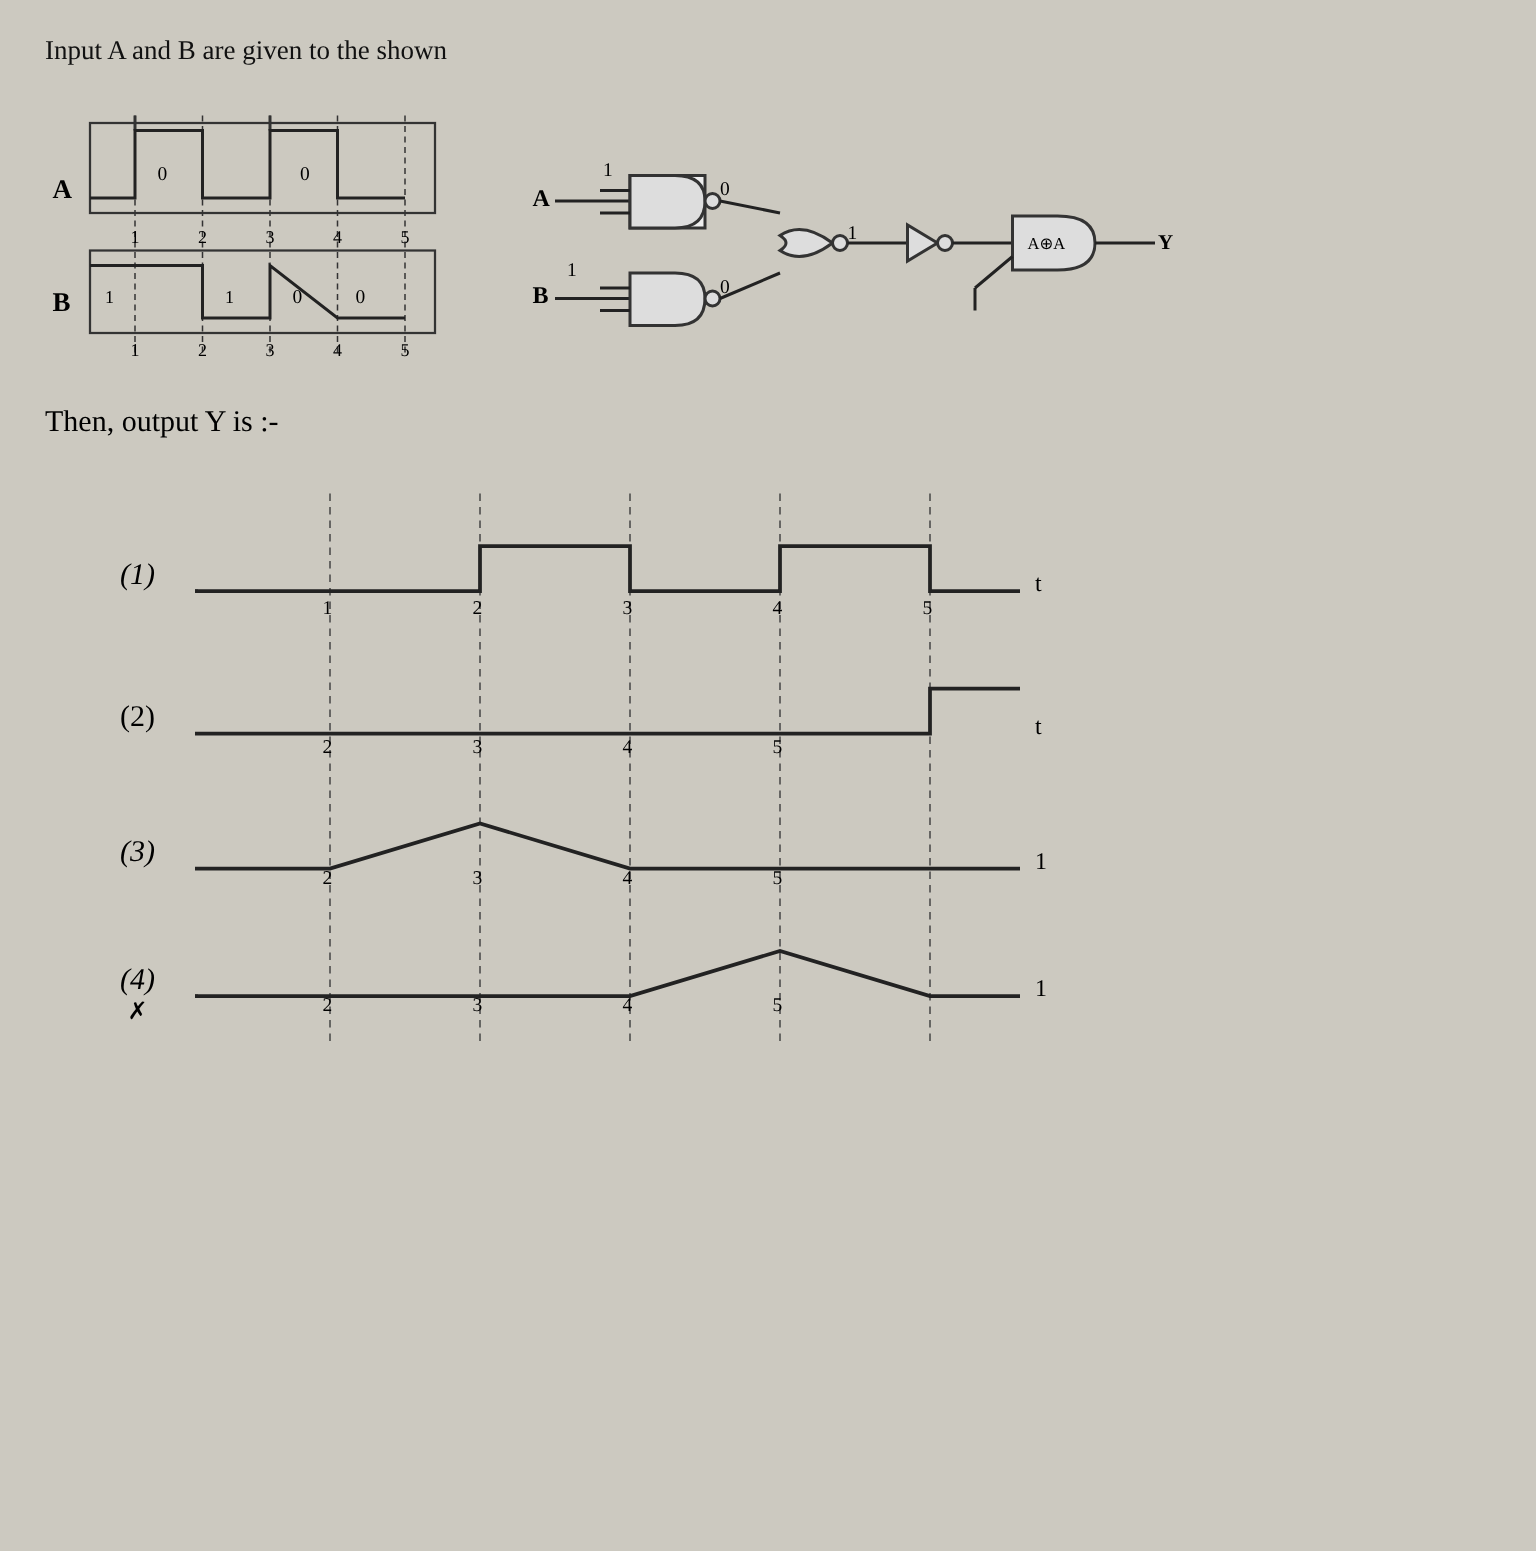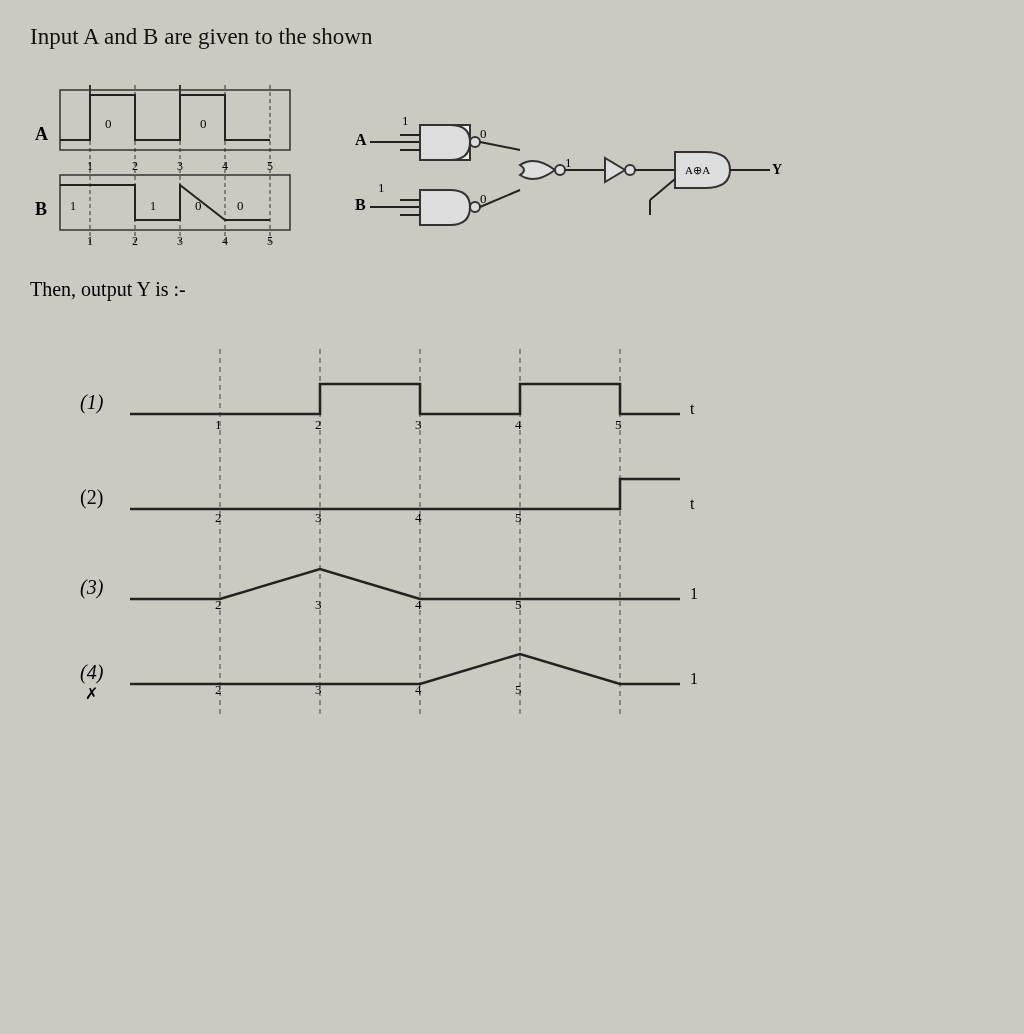--- a/index.html
+++ b/index.html
@@ -12,35 +12,35 @@
       position: relative;
     }
     .page {
       width: 100%;
       height: 100%;
       background: #ccc9c0;
       padding: 20px 30px;
       position: relative;
     }
     .header-text {
-      font-size: 23px;
+      font-size: 18px;
       line-height: 1.5;
       color: #111;
       margin-bottom: 10px;
     }
     
     .diagram-section {
       display: flex;
       flex-direction: row;
       gap: 30px;
       margin-top: 5px;
     }
     .output-title {
       font-size: 20px;
-      margin-bottom: 33px;
+      margin-bottom: 21px;
     }
     svg text {
       font-family: 'Times New Roman', Times, serif;
     }
   </style>
 </head>
 <body>
 
 <div class="page">
 

